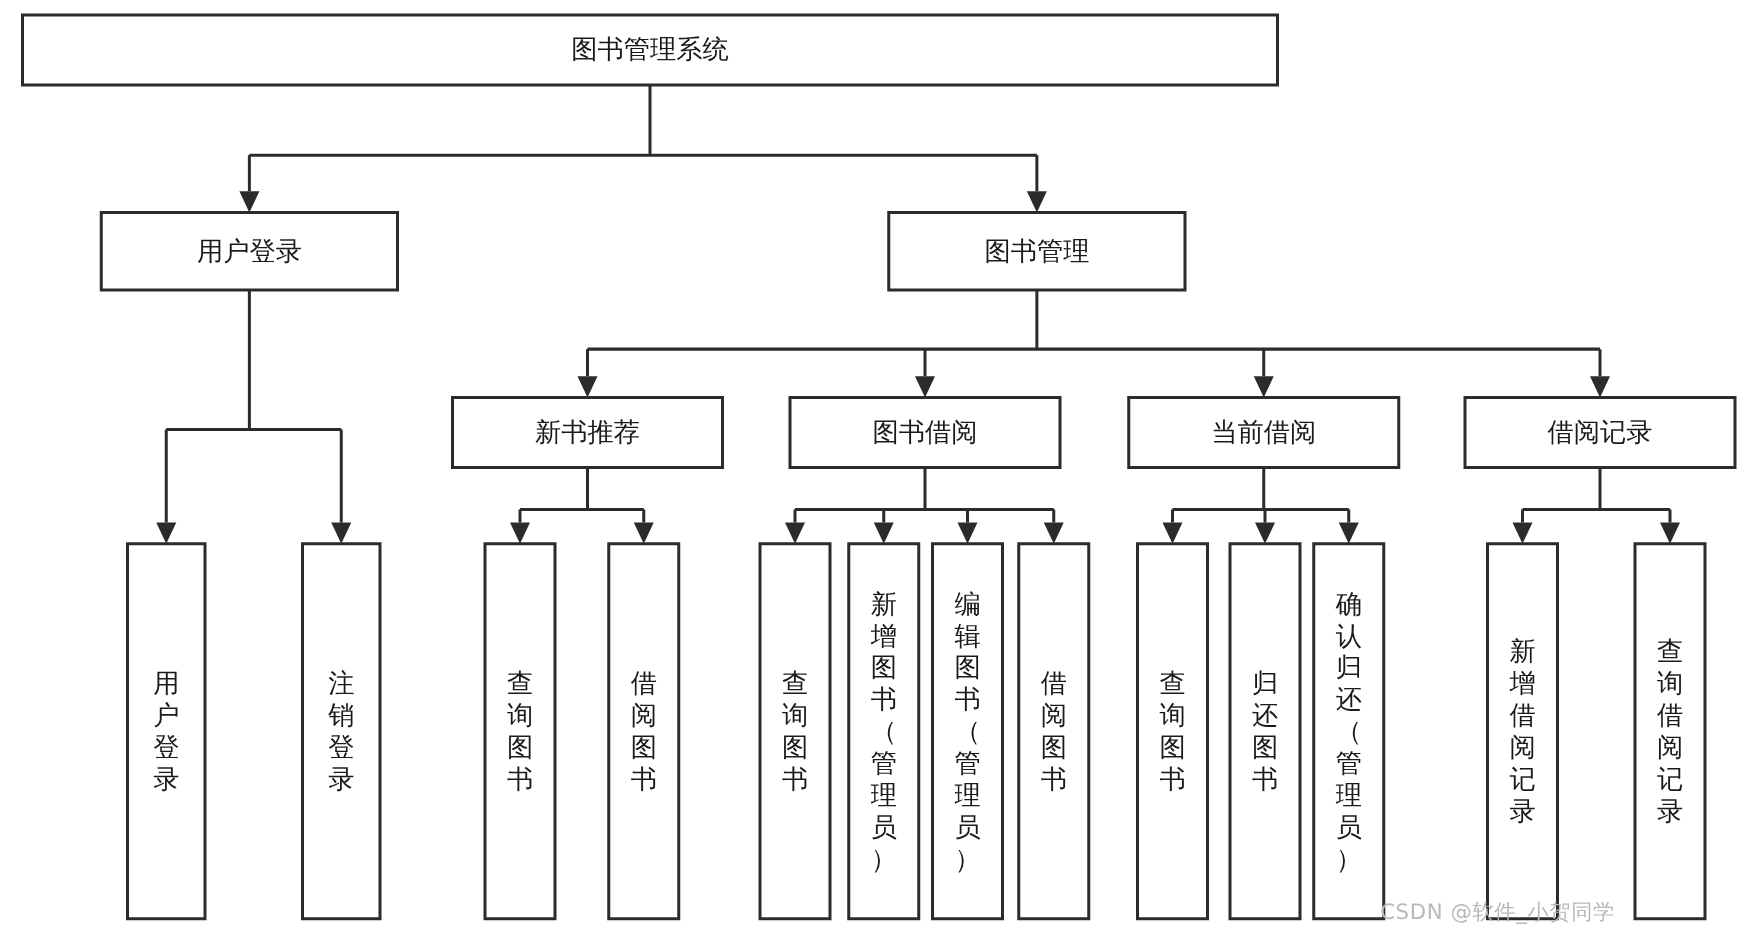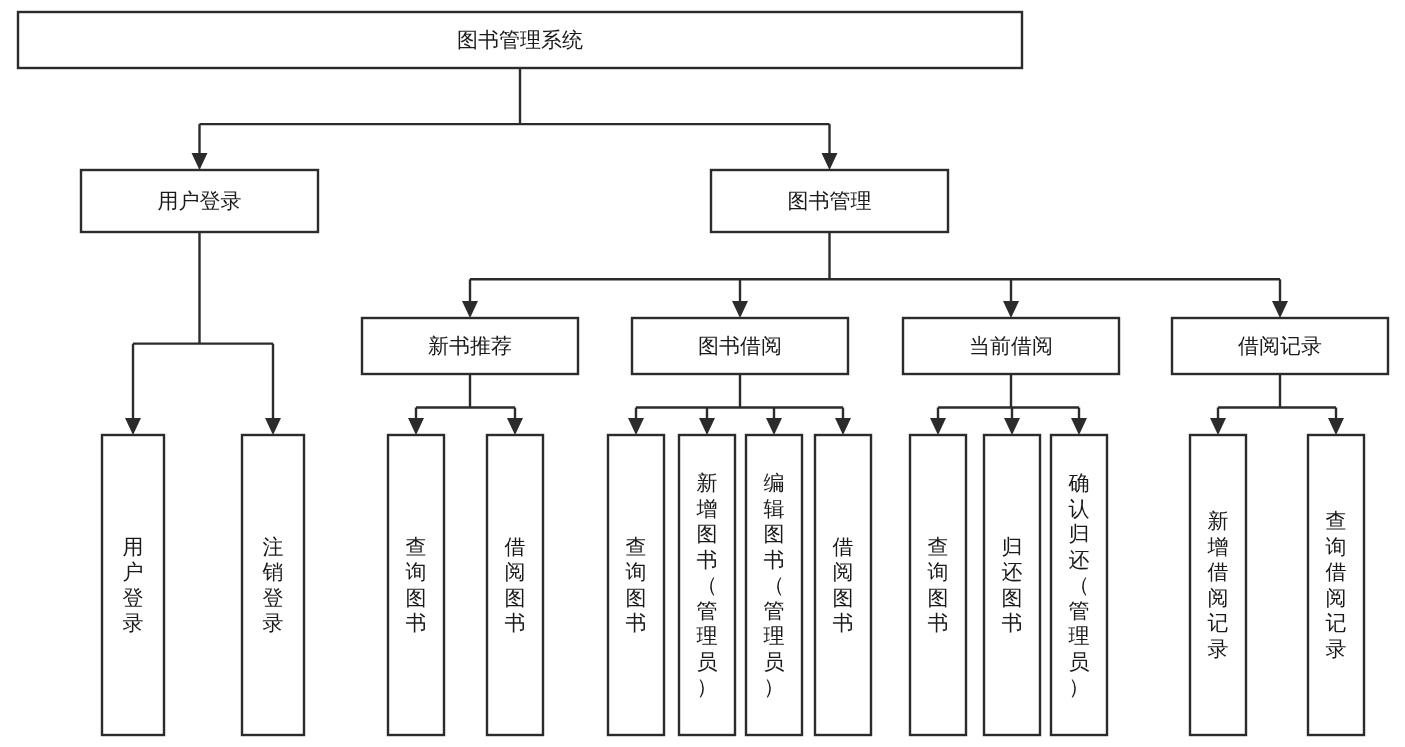--- a/index.html
+++ b/index.html
@@ -218,13 +218,14 @@
         <g>
           <rect x="1190" y="435" width="56" height="300" class="node-box"></rect>
           <text x="1218" y="0" class="node-label-vertical"><tspan x="1218" y="528.39">新</tspan><tspan x="1218" y="553.89">增</tspan><tspan x="1218" y="579.39">借</tspan><tspan x="1218" y="604.89">阅</tspan><tspan x="1218" y="630.39">记</tspan><tspan x="1218" y="655.89">录</tspan></text>
         </g>
         <g>
           <rect x="1308" y="435" width="56" height="300" class="node-box"></rect>
           <text x="1336" y="0" class="node-label-vertical"><tspan x="1336" y="528.39">查</tspan><tspan x="1336" y="553.89">询</tspan><tspan x="1336" y="579.39">借</tspan><tspan x="1336" y="604.89">阅</tspan><tspan x="1336" y="630.39">记</tspan><tspan x="1336" y="655.89">录</tspan></text>
         </g>
       </g>
     </svg>
+  <div class="watermark-text">CSDN @软件_小贺同学</div>
 </div>
 
 </body></html>

